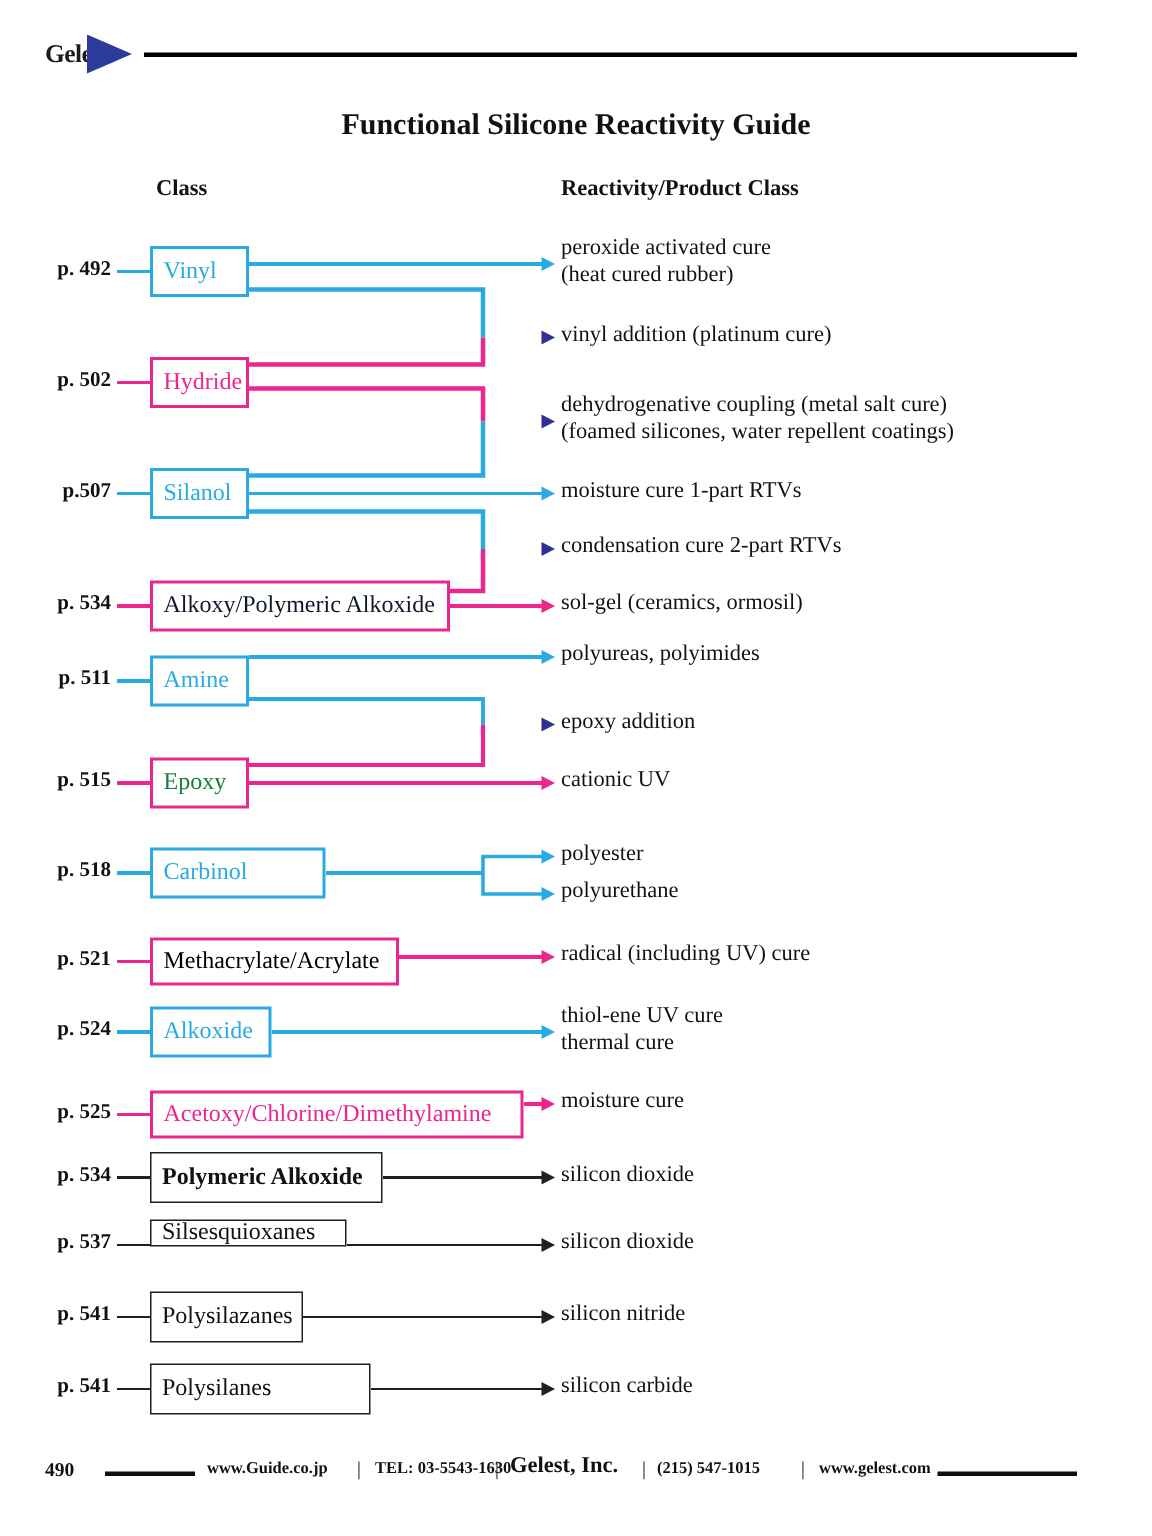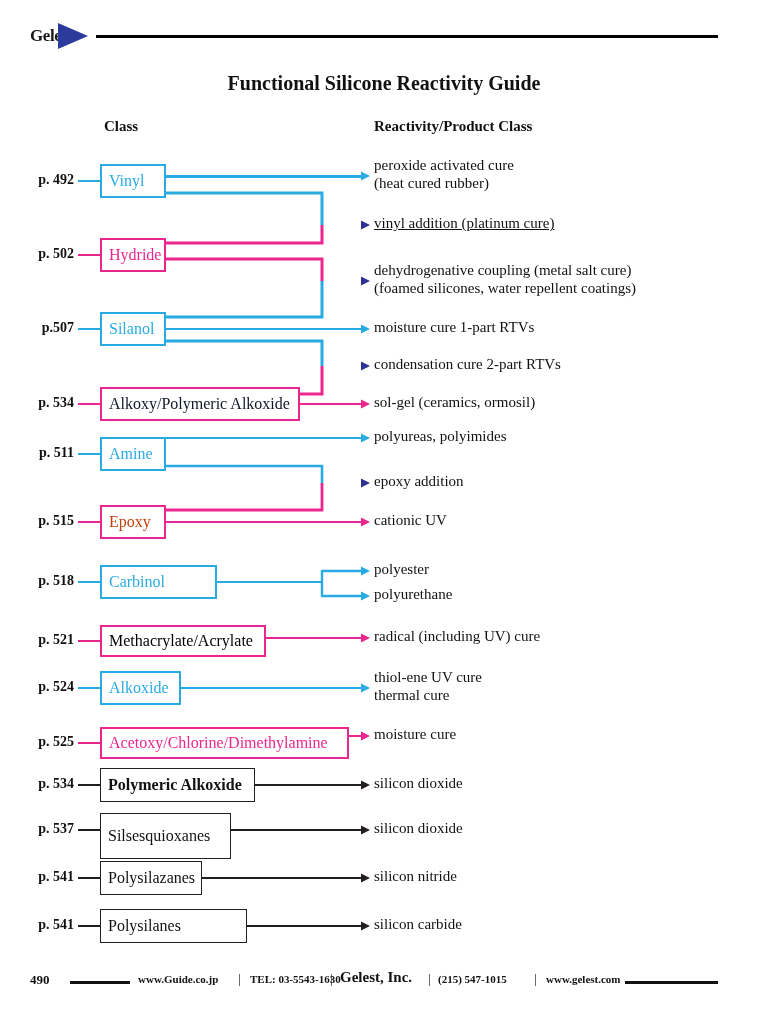--- a/index.html
+++ b/index.html
@@ -153,21 +153,21 @@
     <div class="pagelabel" style="left: 8px; width: 66px; top: 247px;">p. 534</div>
     <div class="classbox" style="left: 100px; top: 239px; width: 200px; height: 34px; border: 2px solid rgb(236, 38, 143);">
       <span style="color: #0f172a;">Alkoxy/Polymeric Alkoxide</span>
     </div>
     <div class="pagelabel" style="left: 8px; width: 66px; top: 297px;">p. 511</div>
     <div class="classbox" style="left: 100px; top: 289px; width: 66px; height: 34px; border: 2px solid rgb(41, 171, 226);">
       <span style="color: rgb(41, 171, 226);">Amine</span>
     </div>
     <div class="pagelabel" style="left: 8px; width: 66px; top: 365px;">p. 515</div>
     <div class="classbox" style="left: 100px; top: 357px; width: 66px; height: 34px; border: 2px solid rgb(236, 38, 143);">
-      <span style="color: #c2410c;">Epoxy</span>
+      <span style="color: #15803d;">Epoxy</span>
     </div>
     <div class="pagelabel" style="left: 8px; width: 66px; top: 425px;">p. 518</div>
     <div class="classbox" style="left: 100px; top: 417px; width: 117px; height: 34px; border: 2px solid rgb(41, 171, 226);">
       <span style="color: rgb(41, 171, 226);">Carbinol</span>
     </div>
     <div class="pagelabel" style="left: 8px; width: 66px; top: 484px;">p. 521</div>
     <div class="classbox" style="left: 100px; top: 477px; width: 166px; height: 32px; border: 2px solid rgb(236, 38, 143);">
       <span style="color: #000000;">Methacrylate/Acrylate</span>
     </div>
     <div class="pagelabel" style="left: 8px; width: 66px; top: 531px;">p. 524</div>
@@ -176,36 +176,36 @@
     </div>
     <div class="pagelabel" style="left: 8px; width: 66px; top: 586px;">p. 525</div>
     <div class="classbox" style="left: 100px; top: 579px; width: 249px; height: 32px; border: 2px solid rgb(236, 38, 143);">
       <span style="color: rgb(236, 38, 143);">Acetoxy/Chlorine/Dimethylamine</span>
     </div>
     <div class="pagelabel" style="left: 8px; width: 66px; top: 628px;">p. 534</div>
     <div class="classbox" style="left: 100px; top: 620px; width: 155px; height: 34px; border: 1.4px solid rgb(35, 31, 32); font-weight: bold;">
       <span style="color: rgb(17, 17, 17);">Polymeric Alkoxide</span>
     </div>
     <div class="pagelabel" style="left: 8px; width: 66px; top: 673px;">p. 537</div>
-    <div class="classbox" style="left: 100px; top: 665px; width: 131px; height: 46px; border: 1.4px solid rgb(35, 31, 32);">
+    <div class="classbox" style="left: 100px; top: 665px; width: 131px; height: 18px; border: 1.4px solid rgb(35, 31, 32);">
       <span style="color: rgb(17, 17, 17);">Silsesquioxanes</span>
     </div>
     <div class="pagelabel" style="left: 8px; width: 66px; top: 721px;">p. 541</div>
     <div class="classbox" style="left: 100px; top: 713px; width: 102px; height: 34px; border: 1.4px solid rgb(35, 31, 32);">
       <span style="color: rgb(17, 17, 17);">Polysilazanes</span>
     </div>
     <div class="pagelabel" style="left: 8px; width: 66px; top: 769px;">p. 541</div>
     <div class="classbox" style="left: 100px; top: 761px; width: 147px; height: 34px; border: 1.4px solid rgb(35, 31, 32);">
       <span style="color: rgb(17, 17, 17);">Polysilanes</span>
     </div>
     <div class="outtext" style="left: 374px; top: 9.4px;">
       <div>peroxide activated cure</div>
       <div>(heat cured rubber)</div>
     </div>
-    <div class="outtext" style="left: 374px; top: 67.2px; text-decoration: underline;">
+    <div class="outtext" style="left: 374px; top: 67.2px;">
       <div>vinyl addition (platinum cure)</div>
     </div>
     <div class="outtext" style="left: 374px; top: 114.4px;">
       <div>dehydrogenative coupling (metal salt cure)</div>
       <div>(foamed silicones, water repellent coatings)</div>
     </div>
     <div class="outtext" style="left: 374px; top: 171.2px;">
       <div>moisture cure 1-part RTVs</div>
     </div>
     <div class="outtext" style="left: 374px; top: 208.2px;">

